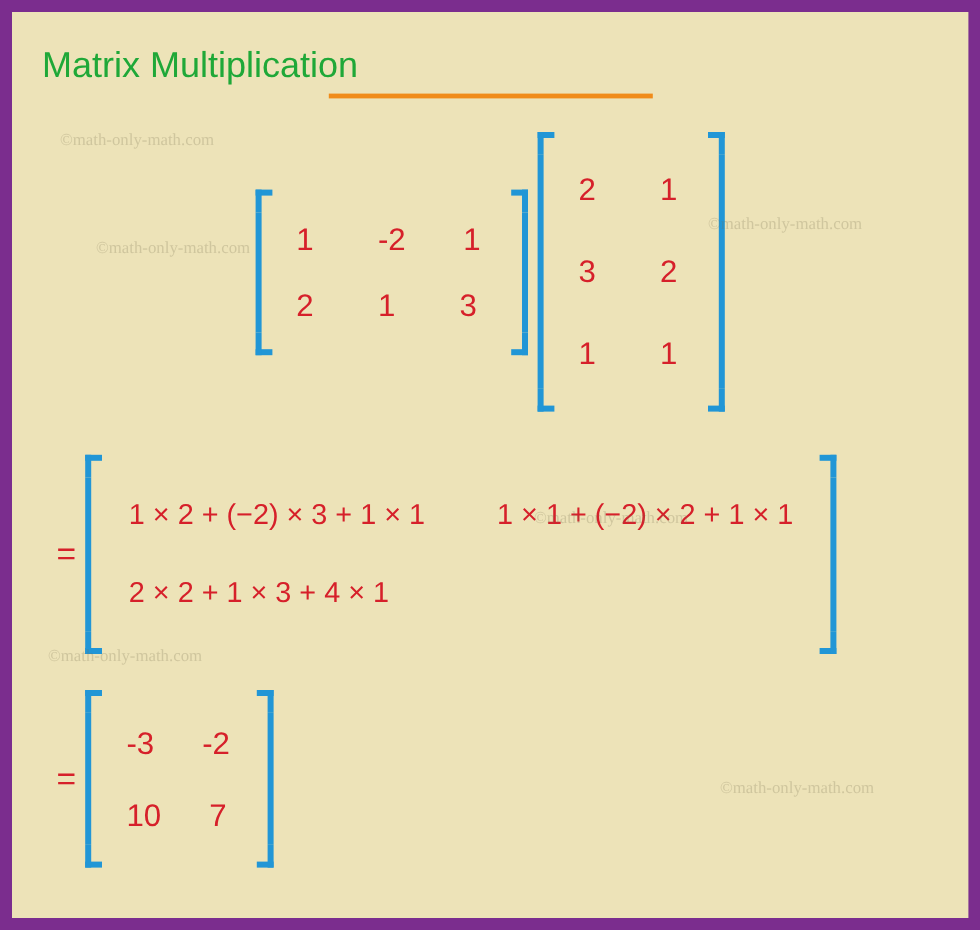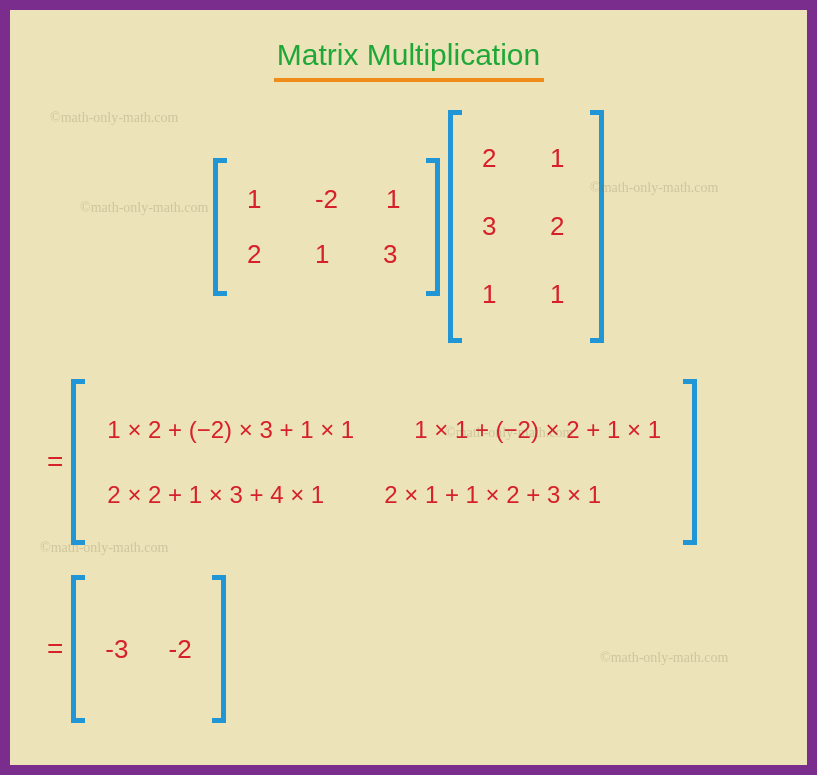--- a/index.html
+++ b/index.html
@@ -11,21 +11,20 @@
   .frame {
     width: 817px;
     height: 775px;
     box-sizing: border-box;
     border: 10px solid #7B2D8E;
     background: #EDE3B8;
     position: relative;
     padding: 20px 25px;
   }
   .title {
-    text-align: center;
     color: #1FA838;
     font-size: 30px;
     margin-top: 8px;
     margin-bottom: 6px;
   }
   .underline {
     width: 270px;
     height: 4px;
     background: #F08C1A;
     margin: 0 auto 28px auto;
@@ -166,21 +165,20 @@
           <div class="mid"></div>
           <div class="bot"></div>
         </div>
       <div class="cells">
         <div class="mrow">
           <span class="cell">1 × 2 + (−2) × 3 + 1 × 1</span>
           <span class="cell">1 × 1 + (−2) × 2 + 1 × 1</span>
         </div>
         <div class="mrow">
           <span class="cell">2 × 2 + 1 × 3 + 4 × 1</span>
-          <span class="cell">2 × 1 + 1 × 2 + 3 × 1</span>
         </div>
       </div>
       <div class="bracket-r">
           <div class="top"></div>
           <div class="mid"></div>
           <div class="bot"></div>
         </div>
     </div>
   </div>
 
@@ -189,20 +187,24 @@
     <div class="matrix result">
       <div class="bracket-l">
           <div class="top"></div>
           <div class="mid"></div>
           <div class="bot"></div>
         </div>
       <div class="cells">
         <div class="mrow">
           <span class="cell">-3</span>
           <span class="cell">-2</span>
+        </div>
+        <div class="mrow">
+          <span class="cell">10</span>
+          <span class="cell">7</span>
         </div>
       </div>
       <div class="bracket-r">
           <div class="top"></div>
           <div class="mid"></div>
           <div class="bot"></div>
         </div>
     </div>
   </div>
 

